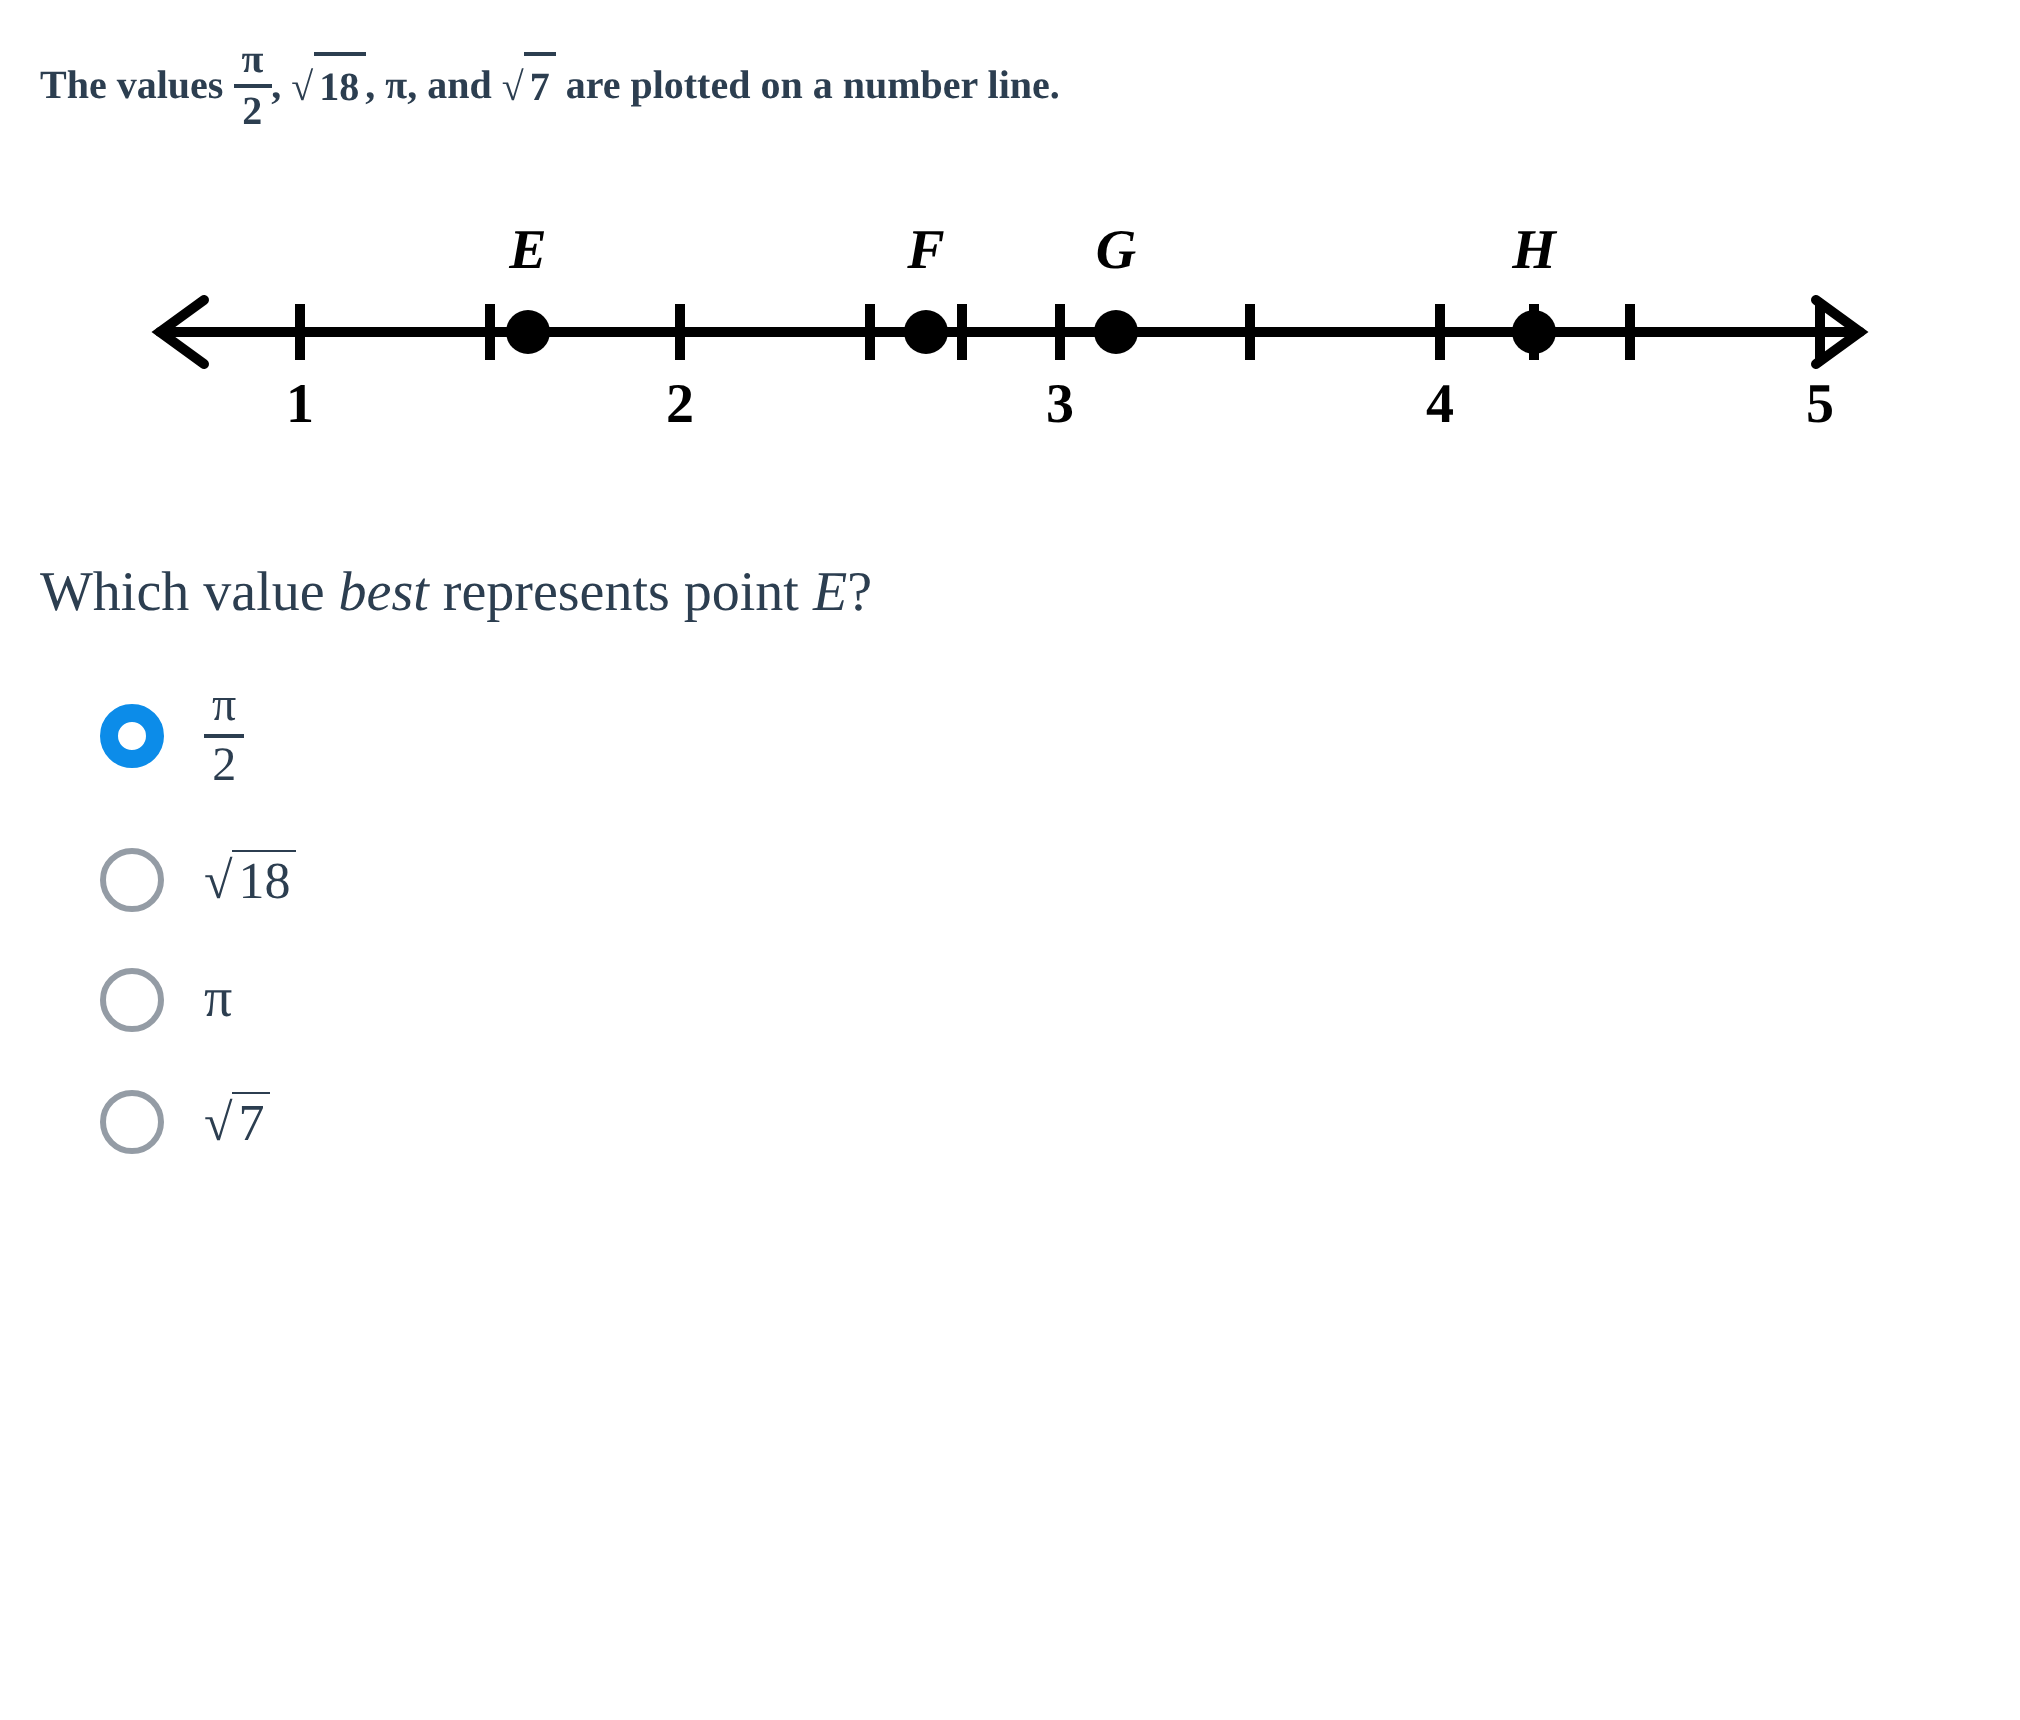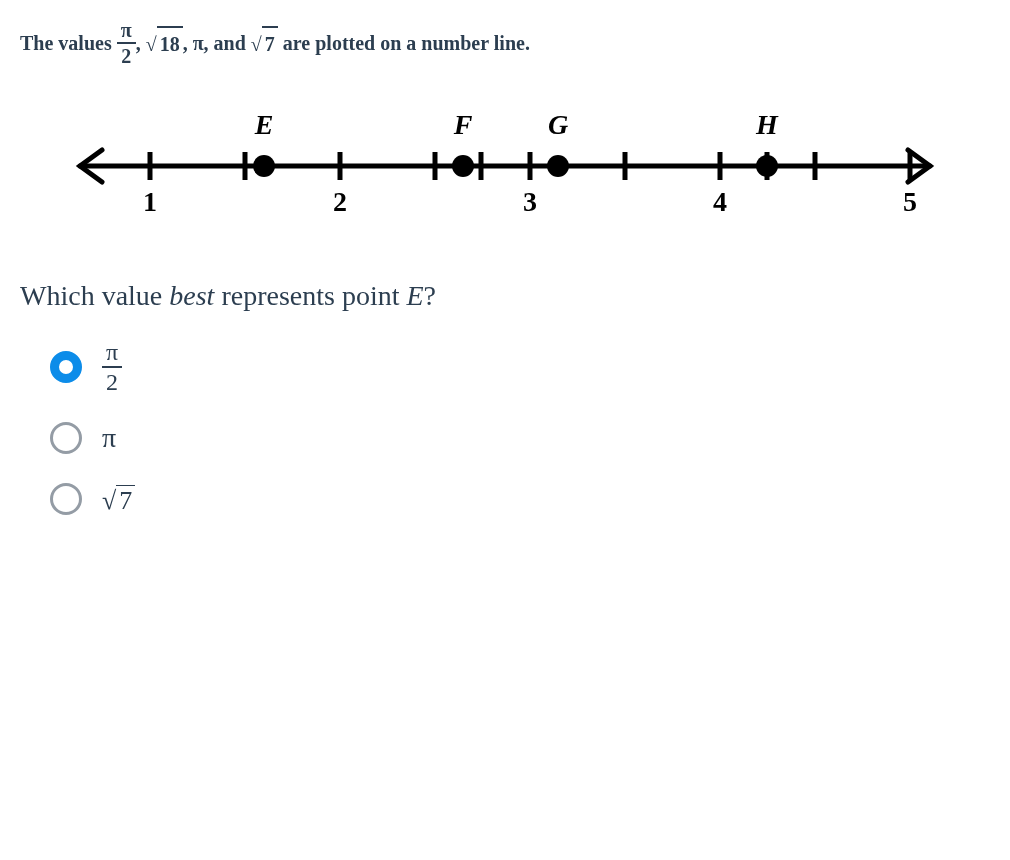--- a/index.html
+++ b/index.html
@@ -152,20 +152,26 @@
 
 <div class="options">
   <div class="option">
     <div class="radio selected"></div>
     <div class="option-text">
       <span class="frac frac-small"><span class="num">π</span><span class="den">2</span></span>
     </div>
   </div>
   <div class="option">
     <div class="radio"></div>
+    <div class="option-text">
+      <span class="sqrt sqrt-small"><span class="sqrt-sym">√</span><span class="sqrt-rad">18</span></span>
+    </div>
+  </div>
+  <div class="option">
+    <div class="radio"></div>
     <div class="option-text">π</div>
   </div>
   <div class="option">
     <div class="radio"></div>
     <div class="option-text">
       <span class="sqrt sqrt-small"><span class="sqrt-sym">√</span><span class="sqrt-rad">7</span></span>
     </div>
   </div>
 </div>
 

